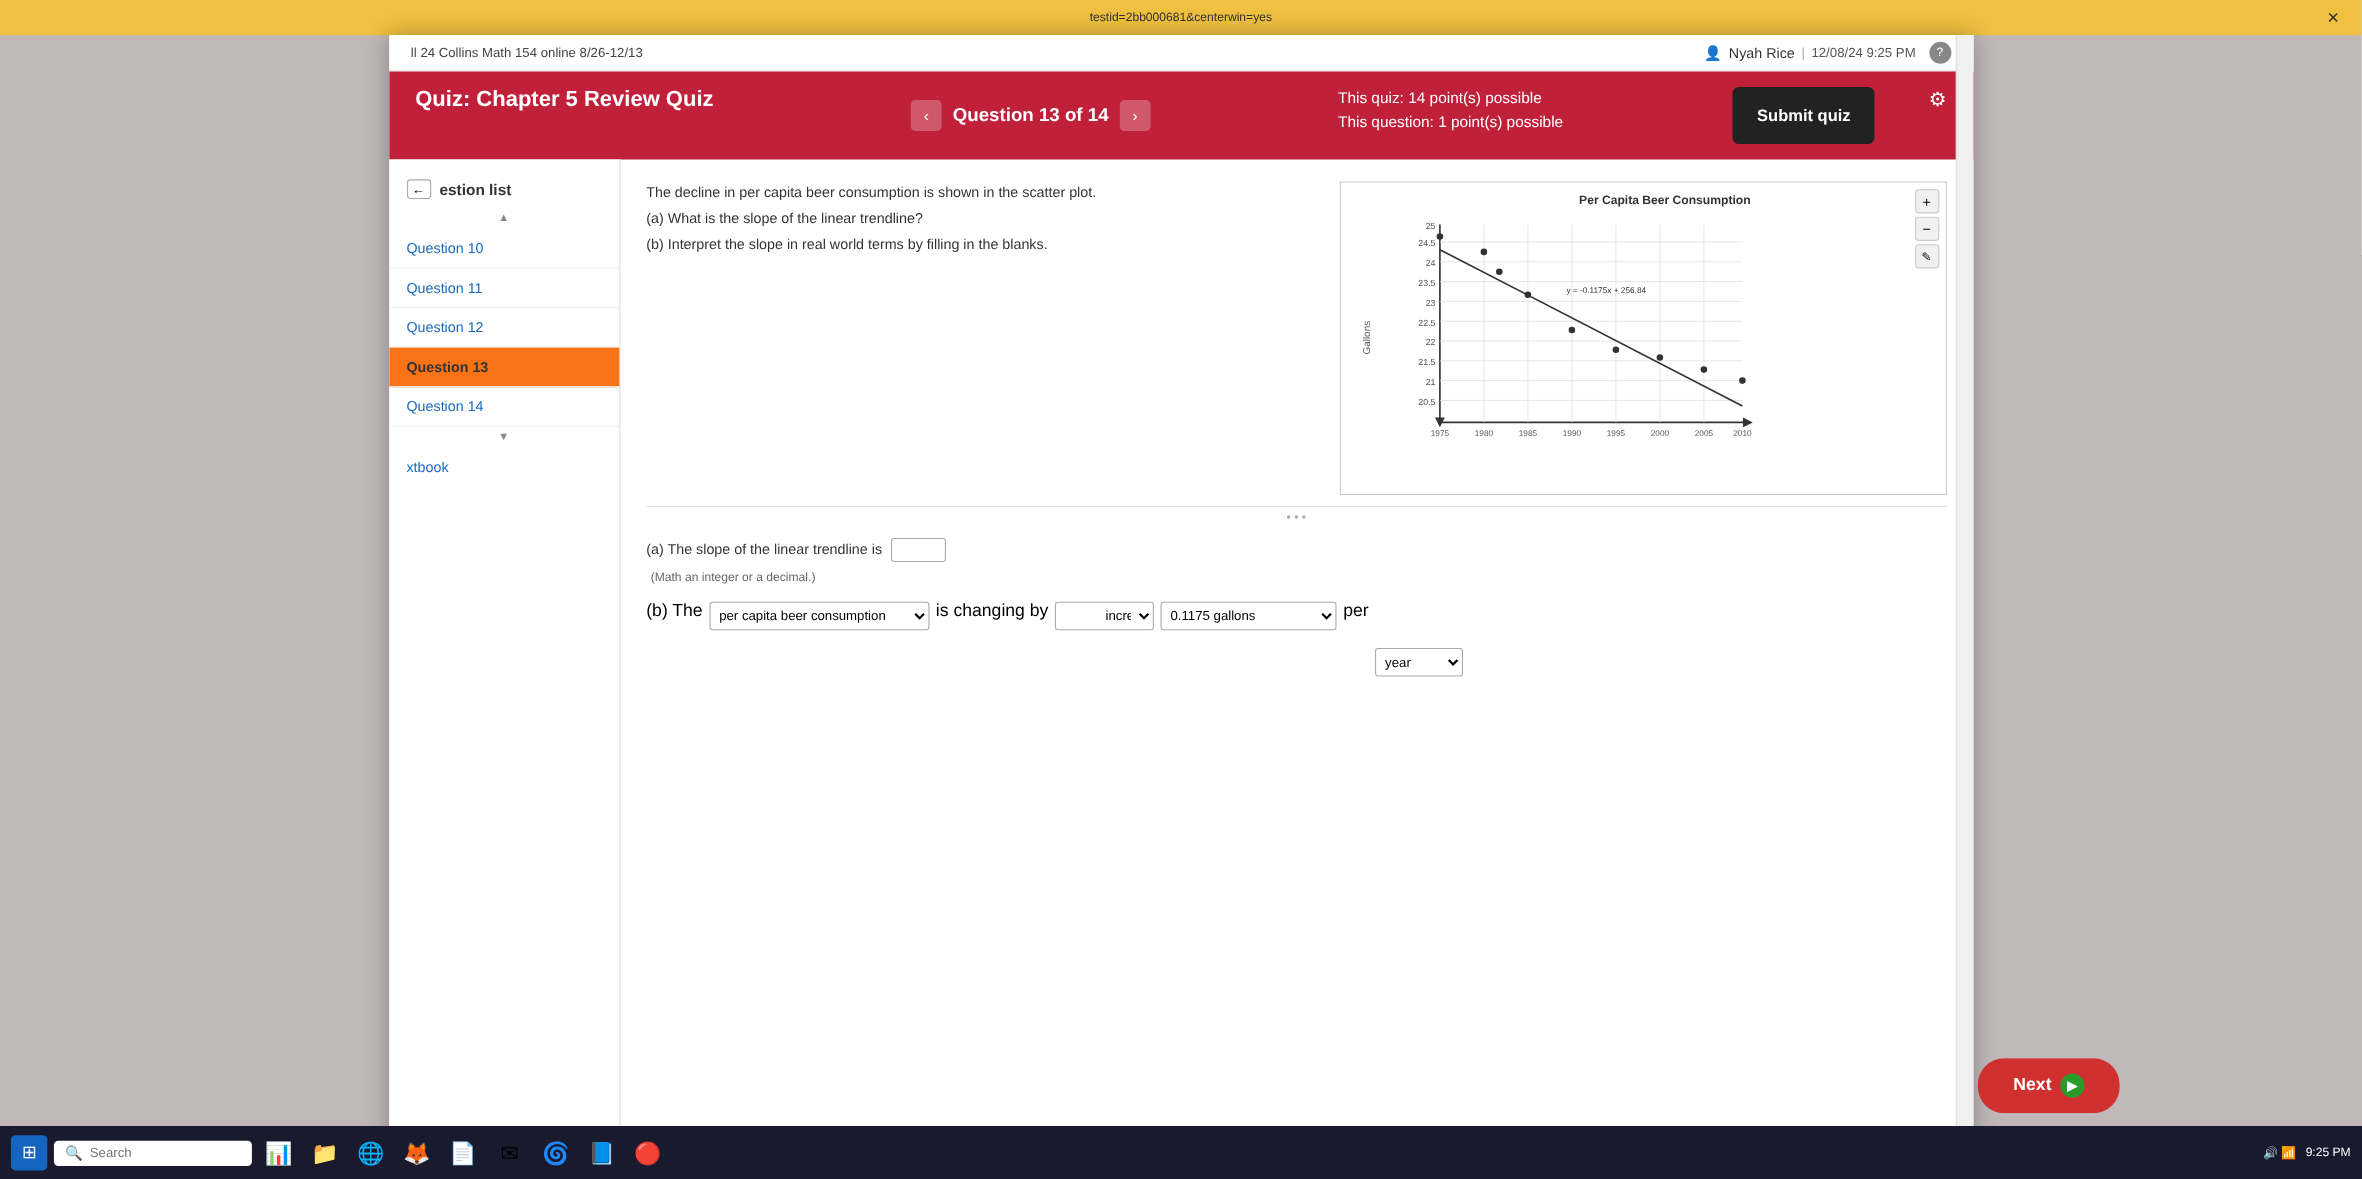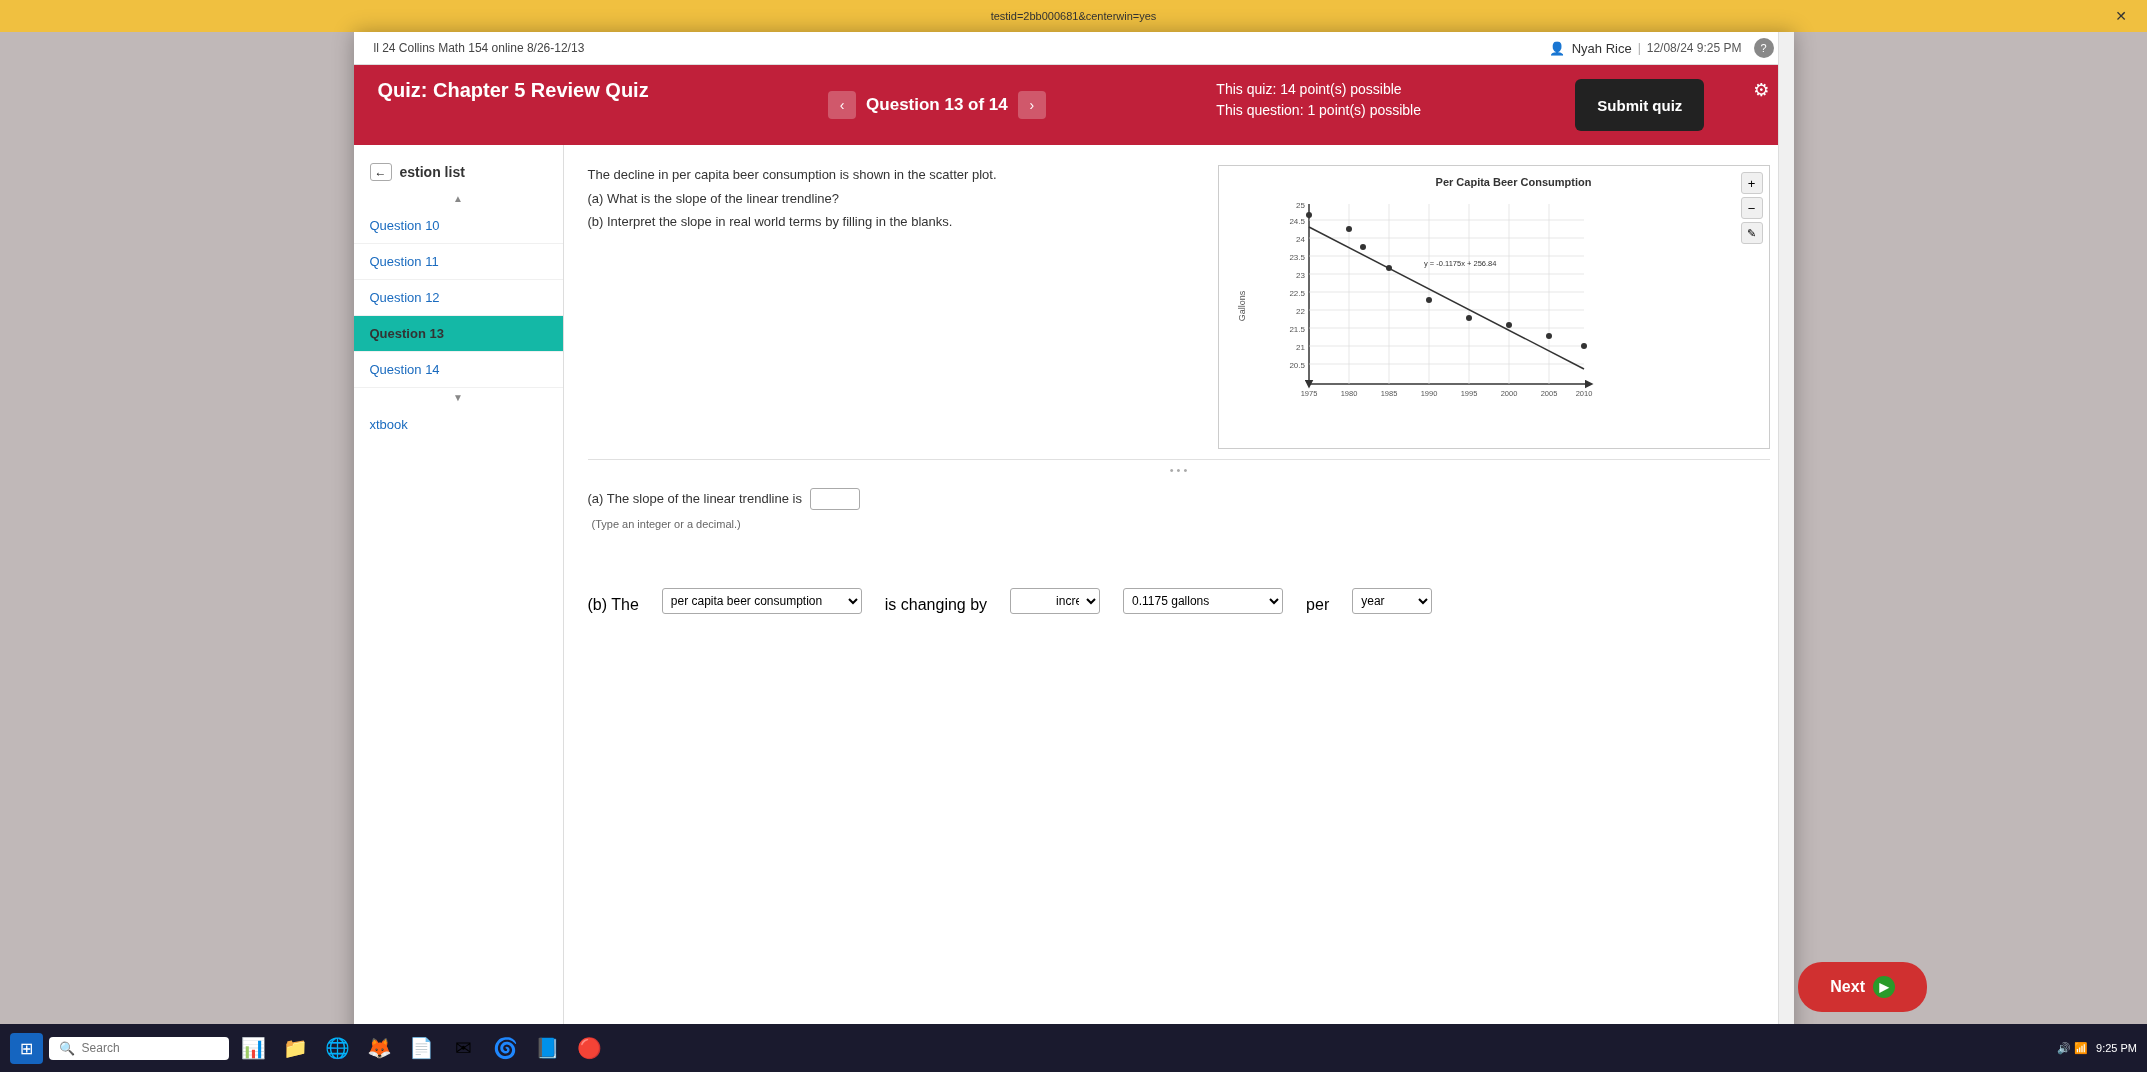--- a/index.html
+++ b/index.html
@@ -163,21 +163,21 @@
       padding: 1px 4px;
     }
     .sidebar-item {
       padding: 10px 16px;
       font-size: 13px;
       color: #1a6bbf;
       cursor: pointer;
       border-bottom: 1px solid #f0f0f0;
     }
     .sidebar-item.active {
-      background: #14b8a6;
+      background: #f97316;
       color: #333;
       font-weight: bold;
     }
     .sidebar-item-textbook {
       padding: 10px 16px;
       font-size: 13px;
       color: #1a6bbf;
       cursor: pointer;
     }
     .sidebar-scroll-indicator {
@@ -301,22 +301,22 @@
     }
     .hint-text {
       font-size: 11px;
       color: #666;
       margin-left: 4px;
     }
 
     
     .part-b-row {
       display: flex;
-      align-items: flex-end;
-      gap: 23px;
+      align-items: flex-start;
+      gap: 6px;
       flex-wrap: wrap;
       margin-top: 6px;
     }
     .part-b-select {
       height: 26px;
       border: 1px solid #aaa;
       border-radius: 3px;
       font-size: 12px;
       padding: 2px 4px;
       background: #fff;
@@ -581,21 +581,21 @@
         </div>
       </div>
 
       <div class="divider-dots">• • •</div>
 
       <div class="part-a">
         <p>
           <span>(a) The slope of the linear trendline is</span>
           <input class="inline-input-small" type="text" placeholder="" style="">
         </p>
-        <span class="hint-text">(Type an integer or a decimal.)</span>
+        <span class="hint-text">(Math an integer or a decimal.)</span>
       </div>
 
       <div class="part-b">
         <div class="part-b-row">
           <span>(b) The</span>
           <select class="part-b-select select-wide">
             <option>per capita beer consumption</option>
             <option>year</option>
             <option>gallons</option>
           </select>

